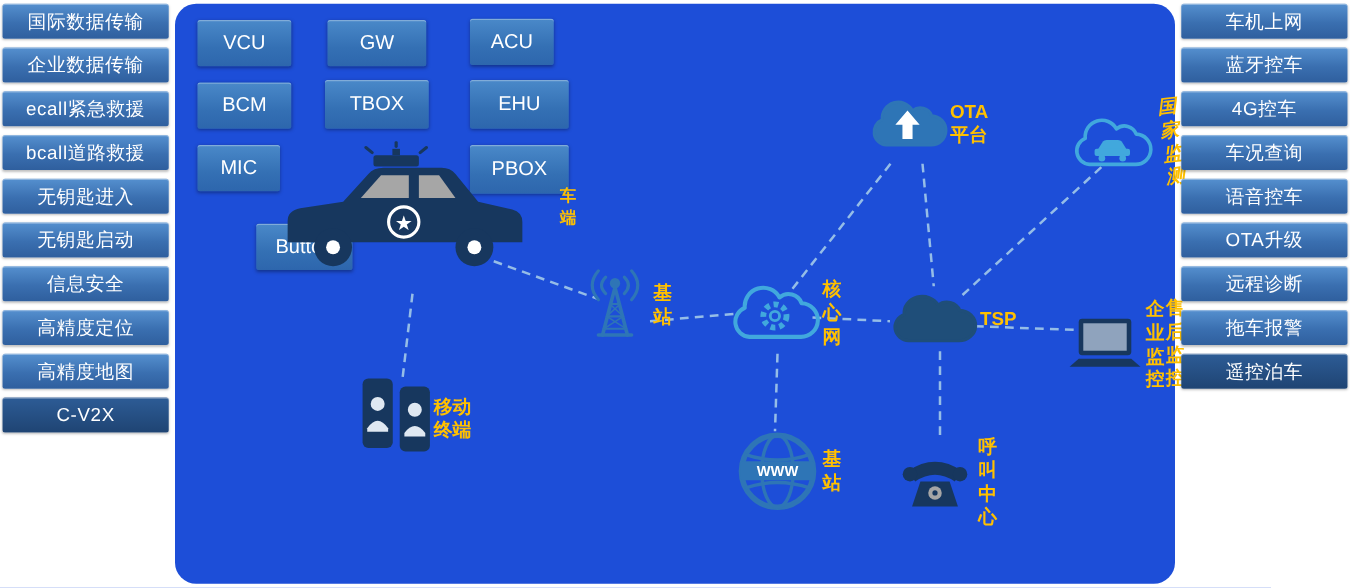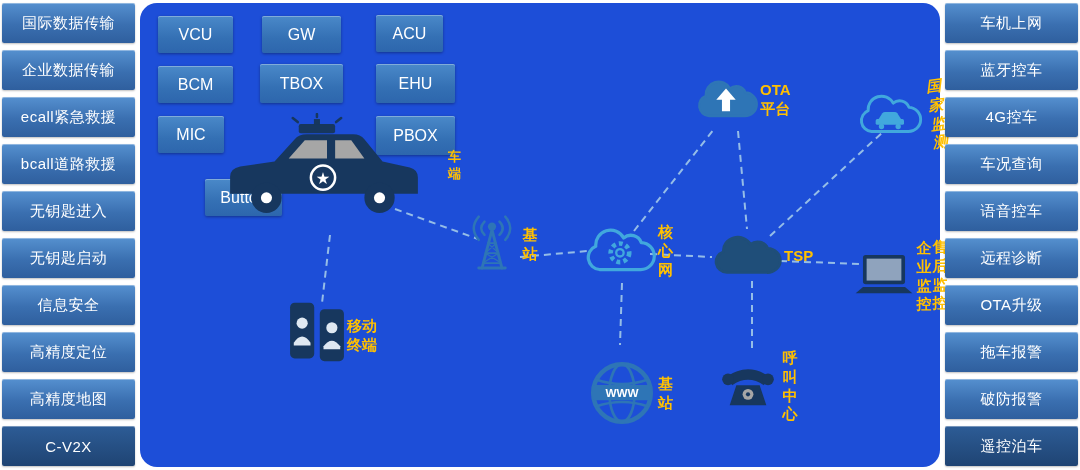--- a/index.html
+++ b/index.html
@@ -4,21 +4,21 @@
 <style>
   * { margin:0; padding:0; box-sizing:border-box; }
   html,body { width:1080px; height:470px; background:#ffffff;
     font-family:"Liberation Sans", sans-serif; overflow:hidden; }
   .page { position:relative; width:1080px; height:470px; background:#fff; }
 
   
   .sidebar { position:absolute; top:3px; width:133px; display:flex; flex-direction:column; gap:7px; }
   .sidebar.left { left:2px; }
   .sidebar.right { right:2px; }
-  .side-item { height:40px; display:flex; align-items:center; justify-content:center;
+  .side-item { height:28px; display:flex; align-items:center; justify-content:center;
     color:#fff; font-size:15px; letter-spacing:.5px; border-radius:2px;
     background:linear-gradient(180deg,#5590cf 0%,#3a6fb0 55%,#2f5f9e 100%);
     box-shadow:inset 0 1px 0 rgba(255,255,255,.35), 0 1px 2px rgba(0,0,0,.25);
     cursor:pointer; white-space:nowrap; }
   .side-item.dark { background:linear-gradient(180deg,#2d5c96 0%,#1f4473 100%); }
 
   
   .canvas { position:absolute; left:140px; top:3px; width:800px; height:464px;
     background:#1d4ed8; border-radius:17px; }
   .links { position:absolute; left:0; top:0; width:800px; height:464px; pointer-events:none; }
@@ -188,21 +188,21 @@
         <svg viewBox="0 0 70 50" width="64" height="46">
           <rect x="12" y="2" width="46" height="32" rx="3" fill="#17375e"></rect>
           <rect x="16" y="6" width="38" height="24" fill="#8fa3bd"></rect>
           <path d="M4 44 L66 44 L58 37 L12 37 Z" fill="#17375e"></path>
         </svg>
       </div>
       <div class="nlabel">企业监控</div>
       <div class="nlabel" style="margin-top:0;">售后监控</div>
     </div>
 
-    <div class="node" style="left:446px;top:354px;width:80px;">
+    <div class="node" style="left:446px;top:338px;width:80px;">
       <div class="icon">
         <svg viewBox="0 0 80 80" width="72" height="72">
           <circle cx="40" cy="40" r="32" fill="none" stroke="#2e75b6" stroke-width="5"></circle>
           <ellipse cx="40" cy="40" rx="14" ry="32" fill="none" stroke="#2e75b6" stroke-width="3"></ellipse>
           <path d="M11 25 Q40 35 69 25 M11 55 Q40 45 69 55" fill="none" stroke="#2e75b6" stroke-width="3"></path>
           <rect x="7" y="31" width="66" height="17" rx="3" fill="#2e75b6"></rect>
           <text x="40" y="44" text-anchor="middle" font-size="13" font-weight="bold" fill="#ffffff">WWW</text>
         </svg>
       </div>
       <div class="nlabel">基站</div>
@@ -223,20 +223,19 @@
     </div>
 
   </div>
 
   <div class="sidebar right">
     <div class="side-item">车机上网</div>
     <div class="side-item">蓝牙控车</div>
     <div class="side-item">4G控车</div>
     <div class="side-item">车况查询</div>
     <div class="side-item">语音控车</div>
+    <div class="side-item">OTA升级</div>
     <div class="side-item">远程诊断</div>
-    <div class="side-item">OTA升级</div>
     <div class="side-item">拖车报警</div>
-    <div class="side-item">破防报警</div>
     <div class="side-item dark">遥控泊车</div>
   </div>
 
 </div>
 
 </body></html>

